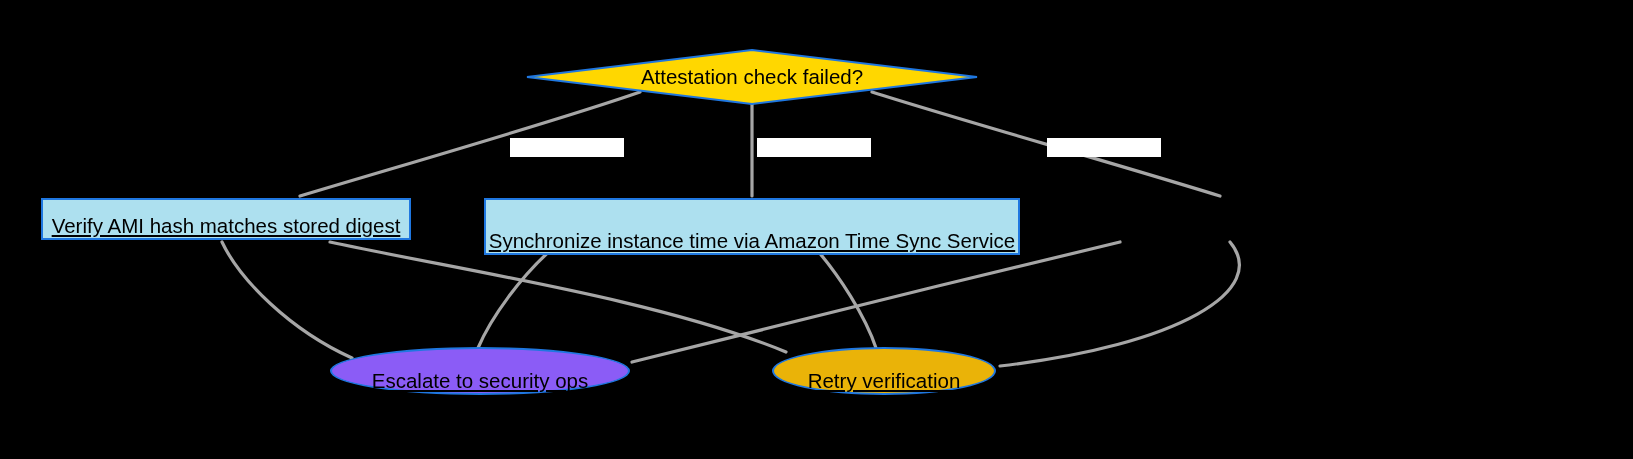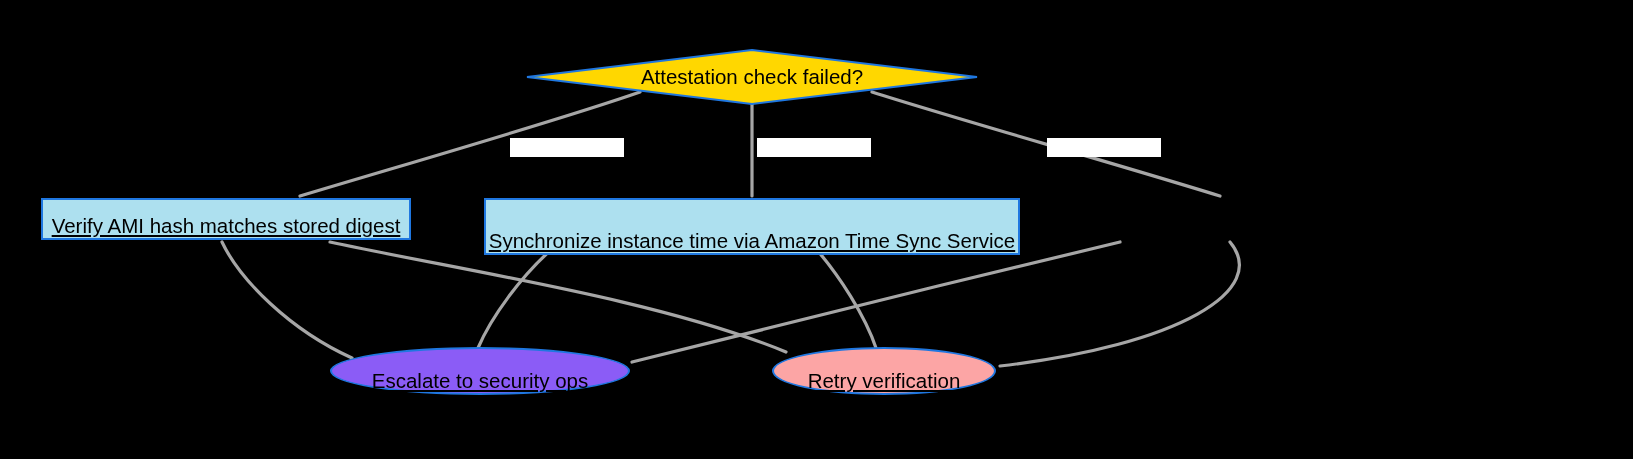--- a/index.html
+++ b/index.html
@@ -54,21 +54,21 @@
 
   <div class="node box" id="node-sync_time" style="left: 484px; top: 198px; width: 536px; height: 57px; background: rgb(173, 224, 239); border-color: rgb(31, 119, 224);">
     <span>Synchronize instance time via Amazon Time Sync Service</span>
   </div>
 
 
   <div class="node ellipse" id="node-escalate" style="left: 330px; top: 347px; width: 300px; height: 48px; background: #8b5cf6; border-color: rgb(31, 119, 224);">
     <span>Escalate to security ops</span>
   </div>
 
-  <div class="node ellipse" id="node-retry" style="left: 772px; top: 347px; width: 224px; height: 48px; background: #fca5a5; border-color: rgb(31, 119, 224);">
+  <div class="node ellipse" id="node-retry" style="left: 772px; top: 347px; width: 224px; height: 48px; background: #eab308; border-color: rgb(31, 119, 224);">
     <span>Retry verification</span>
   </div>
 
   <div id="edge-label-layer">
       <div class="elabel onwhite" style="left: 510px; top: 137.5px; width: 106px; height: 17px;"></div>
       <div class="elabel onwhite" style="left: 757px; top: 137.5px; width: 106px; height: 17px;"></div>
       <div class="elabel onwhite" style="left: 1047px; top: 137.5px; width: 106px; height: 17px;"></div>
       <div class="elabel onblack" style="left: 262.5px; top: 283.5px; width: 125px; height: 15px;"></div>
       <div class="elabel onblack" style="left: 537.5px; top: 283.5px; width: 125px; height: 15px;"></div>
       <div class="elabel onblack" style="left: 677.5px; top: 283.5px; width: 125px; height: 15px;"></div>

